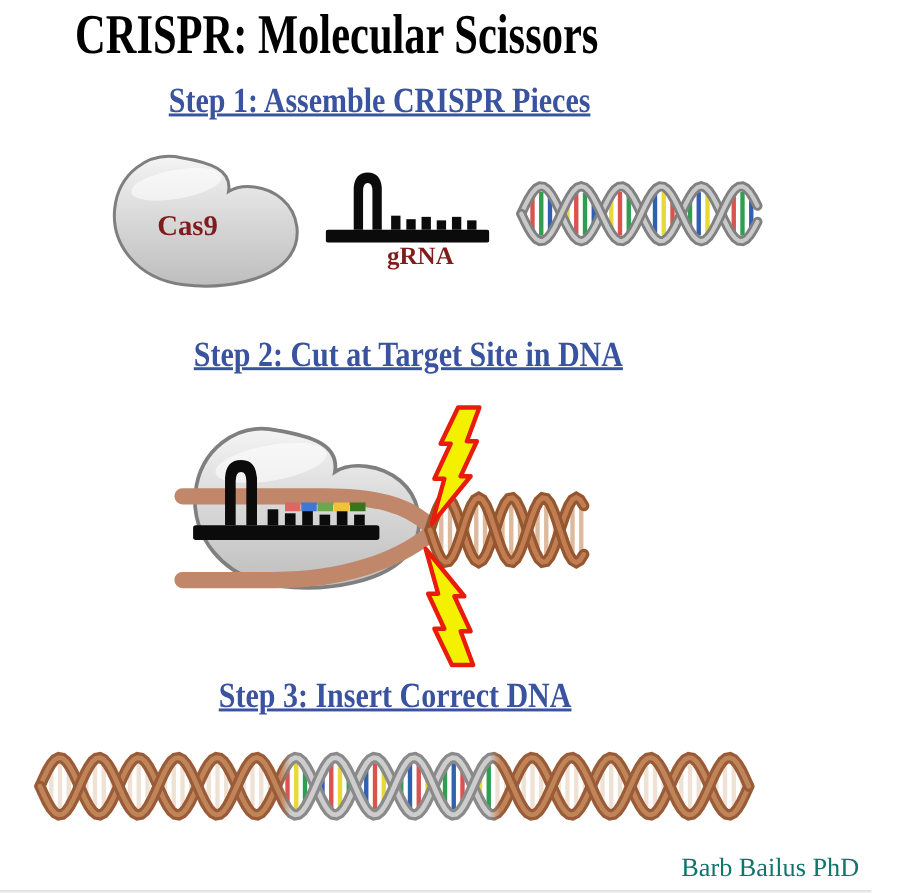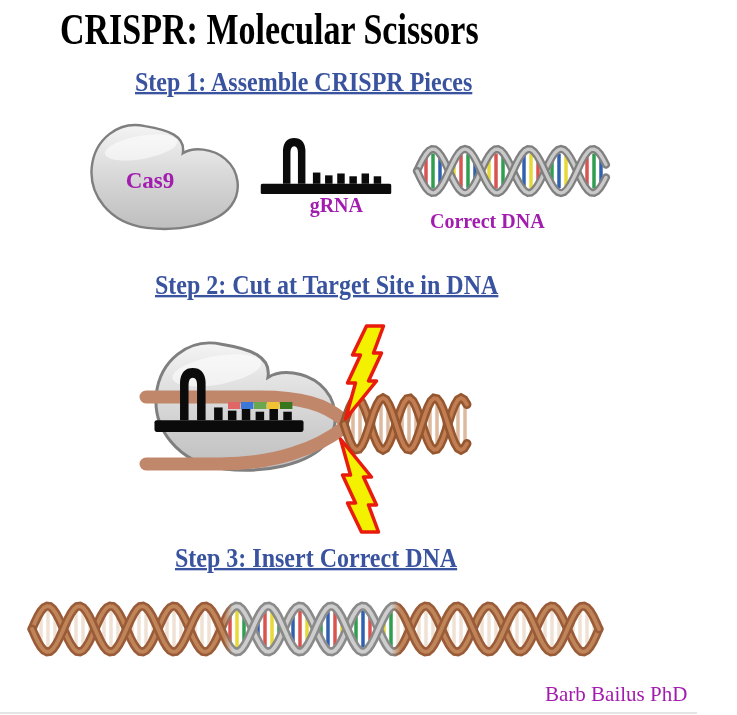--- a/index.html
+++ b/index.html
@@ -12,25 +12,25 @@
     left:60px;top:4px;font-size:34px;font-weight:bold;color:#000;
     transform:scaleY(1.32);transform-origin:0 0;white-space:nowrap;letter-spacing:0px;
   }
   .step-heading{
     font-size:24px;font-weight:bold;color:#39539F;text-decoration:underline;
     text-decoration-thickness:2px;transform:scaleY(1.18);transform-origin:0 0;white-space:nowrap;
   }
   #step1-heading{left:135px;top:66px;}
   #step2-heading{left:155px;top:269px;}
   #step3-heading{left:175px;top:542px;}
-  .part-label{font-weight:bold;color:#a21caf;white-space:nowrap;}
+  .part-label{font-weight:bold;color:#7f1d1d;white-space:nowrap;}
   #cas9-label{left:105px;top:168px;width:90px;text-align:center;font-size:23px;}
   #grna-label{left:283px;top:194px;width:80px;text-align:right;font-size:20px;}
   #correct-dna-label{left:430px;top:210px;font-size:20px;}
-  #credit{left:545px;top:682px;font-size:21px;color:#a21caf;white-space:nowrap;}
+  #credit{left:545px;top:682px;font-size:21px;color:#0f766e;white-space:nowrap;}
   #bottom-line{left:0;top:712px;width:737px;height:2px;background:#E4E4E4;}
   svg{display:block;overflow:visible;}
 </style>
 </head>
 <body>
 
 <svg width="0" height="0" style="position:absolute" aria-hidden="true">
   <defs>
     <linearGradient id="casGrad" x1="0" y1="0" x2="0" y2="1">
       <stop offset="0" stop-color="#F4F4F4"></stop>
@@ -92,21 +92,20 @@
       <line x1="147" y1="53.26182093509685" x2="147" y2="18.738179064903143" stroke="#3060B0" stroke-width="3.5"></line>
       <line x1="154" y1="51.52181425253106" x2="154" y2="20.47818574746895" stroke="#E6D938" stroke-width="3.5"></line>
       <line x1="175" y1="21.366134823475207" x2="175" y2="50.63386517652479" stroke="#D9534F" stroke-width="3.5"></line>
       <line x1="182" y1="18.484748810569336" x2="182" y2="53.51525118943066" stroke="#2F9E4F" stroke-width="3.5"></line>
       <line x1="189" y1="23.554920651116742" x2="189" y2="48.445079348883255" stroke="#3060B0" stroke-width="3.5"></line>
       <path d="M5.0,36.0L8.0,29.6L11.0,23.8L14.0,19.0L17.0,15.7L20.0,14.1L23.0,14.4L26.0,16.6L29.0,20.4L32.0,25.6L35.0,31.7L38.0,38.2L41.0,44.4L44.0,50.0L47.0,54.3L50.0,57.1L53.0,58.0L56.0,57.1L59.0,54.3L62.0,50.0L65.0,44.4L68.0,38.2L71.0,31.7L74.0,25.6L77.0,20.4L80.0,16.6L83.0,14.4L86.0,14.1L89.0,15.7L92.0,19.0L95.0,23.8L98.0,29.6L101.0,36.0L104.0,42.4L107.0,48.2L110.0,53.0L113.0,56.3L116.0,57.9L119.0,57.6L122.0,55.4L125.0,51.6L128.0,46.4L131.0,40.3L134.0,33.8L137.0,27.6L140.0,22.0L143.0,17.7L146.0,14.9L149.0,14.0L152.0,14.9L155.0,17.7L158.0,22.0L161.0,27.6L164.0,33.8L167.0,40.3L170.0,46.4L173.0,51.6L176.0,55.4L179.0,57.6L182.0,57.9L185.0,56.3L188.0,53.0L191.0,48.2L194.0,42.4" fill="none" stroke="#808080" stroke-width="8" stroke-linecap="round"></path>
       <path d="M5.0,36.0L8.0,29.6L11.0,23.8L14.0,19.0L17.0,15.7L20.0,14.1L23.0,14.4L26.0,16.6L29.0,20.4L32.0,25.6L35.0,31.7L38.0,38.2L41.0,44.4L44.0,50.0L47.0,54.3L50.0,57.1L53.0,58.0L56.0,57.1L59.0,54.3L62.0,50.0L65.0,44.4L68.0,38.2L71.0,31.7L74.0,25.6L77.0,20.4L80.0,16.6L83.0,14.4L86.0,14.1L89.0,15.7L92.0,19.0L95.0,23.8L98.0,29.6L101.0,36.0L104.0,42.4L107.0,48.2L110.0,53.0L113.0,56.3L116.0,57.9L119.0,57.6L122.0,55.4L125.0,51.6L128.0,46.4L131.0,40.3L134.0,33.8L137.0,27.6L140.0,22.0L143.0,17.7L146.0,14.9L149.0,14.0L152.0,14.9L155.0,17.7L158.0,22.0L161.0,27.6L164.0,33.8L167.0,40.3L170.0,46.4L173.0,51.6L176.0,55.4L179.0,57.6L182.0,57.9L185.0,56.3L188.0,53.0L191.0,48.2L194.0,42.4" fill="none" stroke="#C9C9C9" stroke-width="3.36" stroke-linecap="round"></path>
       <path d="M5.0,36.0L8.0,42.4L11.0,48.2L14.0,53.0L17.0,56.3L20.0,57.9L23.0,57.6L26.0,55.4L29.0,51.6L32.0,46.4L35.0,40.3L38.0,33.8L41.0,27.6L44.0,22.0L47.0,17.7L50.0,14.9L53.0,14.0L56.0,14.9L59.0,17.7L62.0,22.0L65.0,27.6L68.0,33.8L71.0,40.3L74.0,46.4L77.0,51.6L80.0,55.4L83.0,57.6L86.0,57.9L89.0,56.3L92.0,53.0L95.0,48.2L98.0,42.4L101.0,36.0L104.0,29.6L107.0,23.8L110.0,19.0L113.0,15.7L116.0,14.1L119.0,14.4L122.0,16.6L125.0,20.4L128.0,25.6L131.0,31.7L134.0,38.2L137.0,44.4L140.0,50.0L143.0,54.3L146.0,57.1L149.0,58.0L152.0,57.1L155.0,54.3L158.0,50.0L161.0,44.4L164.0,38.2L167.0,31.7L170.0,25.6L173.0,20.4L176.0,16.6L179.0,14.4L182.0,14.1L185.0,15.7L188.0,19.0L191.0,23.8L194.0,29.6" fill="none" stroke="#808080" stroke-width="8" stroke-linecap="round"></path>
       <path d="M5.0,36.0L8.0,42.4L11.0,48.2L14.0,53.0L17.0,56.3L20.0,57.9L23.0,57.6L26.0,55.4L29.0,51.6L32.0,46.4L35.0,40.3L38.0,33.8L41.0,27.6L44.0,22.0L47.0,17.7L50.0,14.9L53.0,14.0L56.0,14.9L59.0,17.7L62.0,22.0L65.0,27.6L68.0,33.8L71.0,40.3L74.0,46.4L77.0,51.6L80.0,55.4L83.0,57.6L86.0,57.9L89.0,56.3L92.0,53.0L95.0,48.2L98.0,42.4L101.0,36.0L104.0,29.6L107.0,23.8L110.0,19.0L113.0,15.7L116.0,14.1L119.0,14.4L122.0,16.6L125.0,20.4L128.0,25.6L131.0,31.7L134.0,38.2L137.0,44.4L140.0,50.0L143.0,54.3L146.0,57.1L149.0,58.0L152.0,57.1L155.0,54.3L158.0,50.0L161.0,44.4L164.0,38.2L167.0,31.7L170.0,25.6L173.0,20.4L176.0,16.6L179.0,14.4L182.0,14.1L185.0,15.7L188.0,19.0L191.0,23.8L194.0,29.6" fill="none" stroke="#C9C9C9" stroke-width="3.36" stroke-linecap="round"></path>
     </svg>
-  <div id="correct-dna-label" class="abs part-label">Correct DNA</div>
 
   <div id="step2-heading" class="abs step-heading">Step 2: Cut at Target Site in DNA</div>
 
   <svg id="step2-art" class="abs" style="left:140px;top:327px" width="330" height="210" viewBox="0 0 330 210">
     <use href="#cas9blob" x="8" y="6" width="190" height="146"></use>
     <path d="M6,70 L120,70 C160,70 186,77 203,93" fill="none" stroke="#C1876B" stroke-width="13" stroke-linecap="round"></path>
     <path d="M6,137 L80,137 C135,137 178,121 203,101" fill="none" stroke="#C1876B" stroke-width="13" stroke-linecap="round"></path>
     <use href="#grnacomb" x="14" y="40" width="150" height="66"></use>
     <g id="guide-strip">
         <rect x="88" y="75" width="12.4" height="7" fill="#E06666"></rect>

